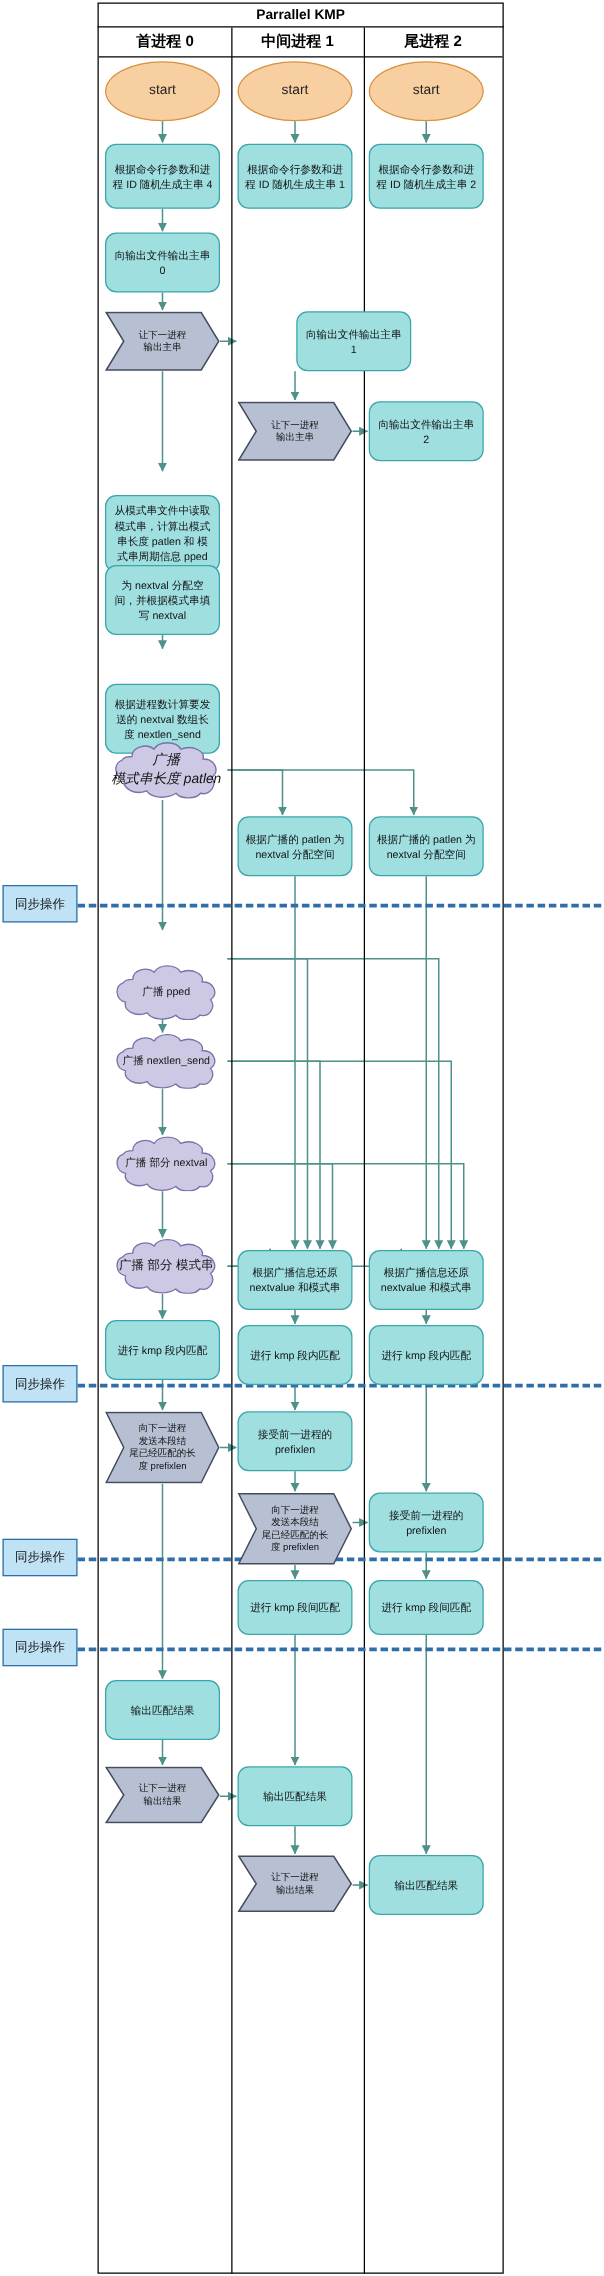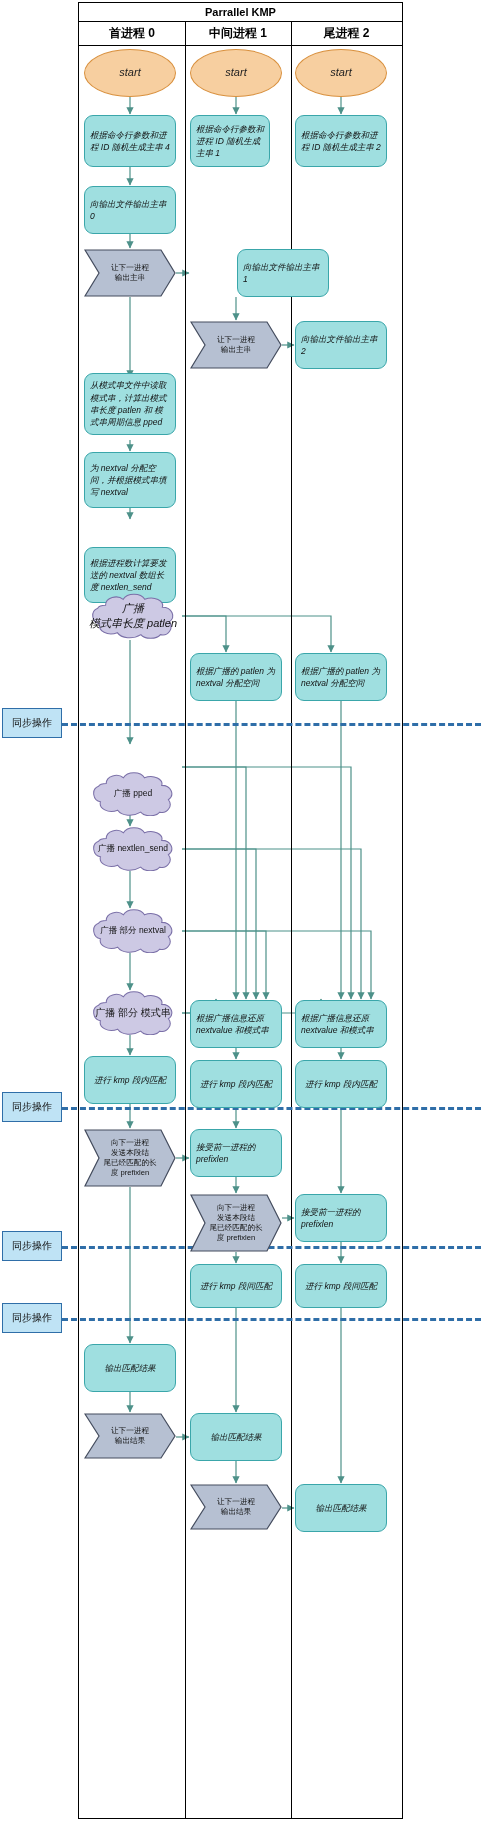--- a/index.html
+++ b/index.html
@@ -11,21 +11,21 @@
   .pool{position:absolute;left:78px;top:2px;width:325px;height:1817px;border:1.5px solid #000;box-sizing:border-box;}
   .pool-title{position:absolute;left:78px;top:2px;width:325px;height:20px;
       border-bottom:1.5px solid #000;box-sizing:border-box;display:flex;align-items:center;justify-content:center;
       font-size:11px;font-weight:bold;color:#000;}
   .lane-head{position:absolute;top:22px;height:24px;border-bottom:1.5px solid #000;box-sizing:border-box;
       display:flex;align-items:center;justify-content:center;font-size:12px;font-weight:bold;color:#000;}
   .lane-sep{position:absolute;top:22px;width:0;border-left:1.5px solid #000;height:1797px;}
 
   
   .node{position:absolute;box-sizing:border-box;display:flex;align-items:center;justify-content:center;
-        font-size:8.5px;line-height:1.45;color:#111;padding:3px 5px;font-style:italic;}
+        text-align:center;font-size:8.5px;line-height:1.45;color:#111;padding:3px 5px;}
   .proc{background:#9fdfe0;border:1.3px solid #3aa6aa;border-radius:9px;}
   .start{background:#f7cfa0;border:1.3px solid #d9913f;border-radius:50%;font-size:11px;color:#222;}
   .sync-box{position:absolute;background:#bfe3f5;border:1.3px solid #2f6ea8;box-sizing:border-box;
       display:flex;align-items:center;justify-content:center;font-size:10px;color:#111;font-family:Liberation Mono, monospace;}
 </style>
 </head>
 <body>
 
 <div id="canvas">
 
@@ -120,21 +120,21 @@
       </div>
       <div class="node start" style="left: 190px; top: 49px; width: 92px; height: 48px;">
         <span style="white-space: pre-line;">start</span>
       </div>
       <div class="node start" style="left: 295px; top: 49px; width: 92px; height: 48px;">
         <span style="white-space: pre-line;">start</span>
       </div>
       <div class="node proc" style="left: 84px; top: 115px; width: 92px; height: 52px;">
         <span style="white-space: pre-line;">根据命令行参数和进程 ID 随机生成主串 4</span>
       </div>
-      <div class="node proc" style="left: 190px; top: 115px; width: 80px; height: 52px;">
+      <div class="node proc" style="left: 190px; top: 115px; width: 92px; height: 52px;">
         <span style="white-space: pre-line;">根据命令行参数和进程 ID 随机生成主串 1</span>
       </div>
       <div class="node proc" style="left: 295px; top: 115px; width: 92px; height: 52px;">
         <span style="white-space: pre-line;">根据命令行参数和进程 ID 随机生成主串 2</span>
       </div>
       <div class="node proc" style="left: 84px; top: 186px; width: 92px; height: 48px;">
         <span style="white-space: pre-line;">向输出文件输出主串0</span>
       </div>
       <div style="position: absolute; left: 84px; top: 249px; width: 92px; height: 48px;">
         <svg viewBox="0 0 92 48" width="92" height="48" style="position: absolute; left: 0px; top: 0px;">
@@ -149,21 +149,21 @@
       <div style="position: absolute; left: 190px; top: 321px; width: 92px; height: 48px;">
         <svg viewBox="0 0 92 48" width="92" height="48" style="position: absolute; left: 0px; top: 0px;">
           <path d="M1,1 L77,1 L91,24 L77,47 L1,47 L15,24 Z" fill="#b6c0d2" stroke="#444c5e" stroke-width="1.2"></path>
         </svg>
         <div style="position: absolute; left: 8px; top: 0px; width: 76px; height: 48px; display: flex; align-items: center; justify-content: center; text-align: center; font-size: 7.6px; line-height: 1.35; white-space: pre-line; color: rgb(17, 17, 17);">让下一进程
 输出主串</div>
       </div>
       <div class="node proc" style="left: 295px; top: 321px; width: 92px; height: 48px;">
         <span style="white-space: pre-line;">向输出文件输出主串2</span>
       </div>
-      <div class="node proc" style="left: 84px; top: 373px; width: 92px; height: 62px;">
+      <div class="node proc" style="left: 84px; top: 396px; width: 92px; height: 62px;">
         <span style="white-space: pre-line;">从模式串文件中读取模式串，计算出模式串长度 patlen 和 模式串周期信息 pped</span>
       </div>
       <div class="node proc" style="left: 84px; top: 452px; width: 92px; height: 56px;">
         <span style="white-space: pre-line;">为 nextval 分配空间，并根据模式串填写 nextval</span>
       </div>
       <div class="node proc" style="left: 84px; top: 520px; width: 92px; height: 56px; margin-top: 27px;">
         <span style="white-space: pre-line;">根据进程数计算要发送的 nextval 数组长度 nextlen_send</span>
       </div>
       <div style="position: absolute; left: 84px; top: 592px; width: 98px; height: 48px;">
         <svg viewBox="0 0 100 46" width="98" height="48" style="position: absolute; left: 0px; top: 0px;">

